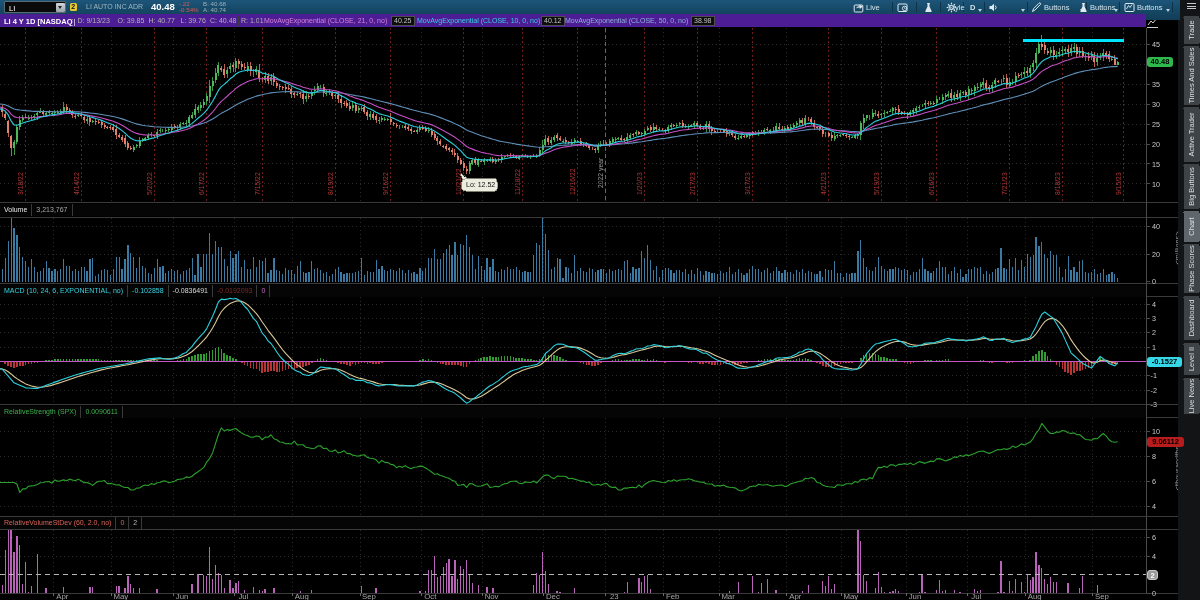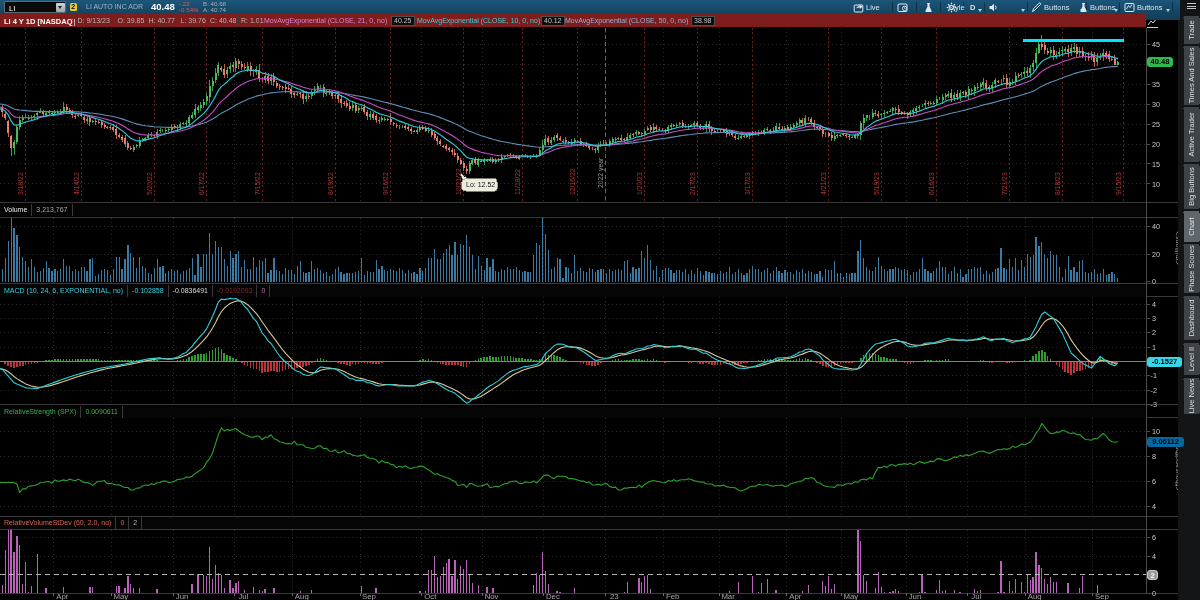--- a/index.html
+++ b/index.html
@@ -15,21 +15,21 @@
 #symdd:after { content:""; position:absolute; left:2px; top:3.5px; width:0; height:0;
   border-left:2.5px solid transparent; border-right:2.5px solid transparent;
   border-top:3.5px solid #222; }
 #ybadge { position:absolute; left:70px; top:2.5px; width:6.5px; height:8.5px;
   background:#e7c832; border-radius:1.5px; color:#111; font-size:7px; font-weight:bold;
   text-align:center; line-height:8.5px; }
 .tbsep { position:absolute; top:2px; width:1px; height:10px; background:#0e3349; }
 .chev { position:absolute; top:8.5px; width:0; height:0;
   border-left:2.2px solid transparent; border-right:2.2px solid transparent;
   border-top:3px solid #bcd0dc; }
-#hdr { position:absolute; left:0; top:14px; width:1146px; height:13px; background:#7f1d1d; }
+#hdr { position:absolute; left:0; top:14px; width:1146px; height:13px; background:#4c1d95; }
 .hcell { position:absolute; top:3px; font-size:7px; color:#b4b4b4; white-space:nowrap; }
 .hsep { position:absolute; top:2px; width:1px; height:10px; background:#3a3a3a; }
 .vbox { position:absolute; top:1.5px; border:1px solid #4e4e4e; background:#0d0d0d;
   padding:0.5px 2.5px; font-size:7px; color:#c2c2c2; white-space:nowrap; }
 .phead { position:absolute; left:0; width:1146px; height:12px; background:#050505;
   display:flex; align-items:center; }
 .pcell { font-size:7px; white-space:nowrap; padding:0 4px;
   border-right:1px solid #3a3a3a; height:12px; line-height:12.5px; }
 .badge { position:absolute; font-size:7.5px; font-weight:bold; color:#000;
   border-radius:3px; text-align:center; z-index:5; }
@@ -443,14 +443,14 @@
   <span class="pcell" style="color:#3fae4c;">RelativeStrength (SPX)</span>
     <span class="pcell" style="color:#3fae4c;">0.0090611</span>
 </div>
 <div class="phead" style="top:517px;">
   <span class="pcell" style="color:#d96459;">RelativeVolumeStDev (60, 2.0, no)</span>
     <span class="pcell" style="color:#d96459;">0</span>
     <span class="pcell" style="color:#b5b5b5;">2</span>
 </div>
 <div class="badge" style="left:1147px;top:57px;width:26px;height:10px;line-height:10px;background:#2eb84d;">40.48</div>
 <div class="badge" style="left:1147px;top:356.5px;width:35px;height:10px;line-height:10px;background:#35d8e8;">-0.1527</div>
-<div class="badge" style="left:1147px;top:437px;width:37px;height:10px;line-height:10px;background:#0369a1;">9.06112</div>
+<div class="badge" style="left:1147px;top:437px;width:37px;height:10px;line-height:10px;background:#b91c1c;">9.06112</div>
 <div class="badge" style="left:1147px;top:570px;width:11px;height:10px;line-height:10px;background:#9a9a9a;color:#fff;border:1px solid #c9c9c9;">2</div>
 
 </body></html>

